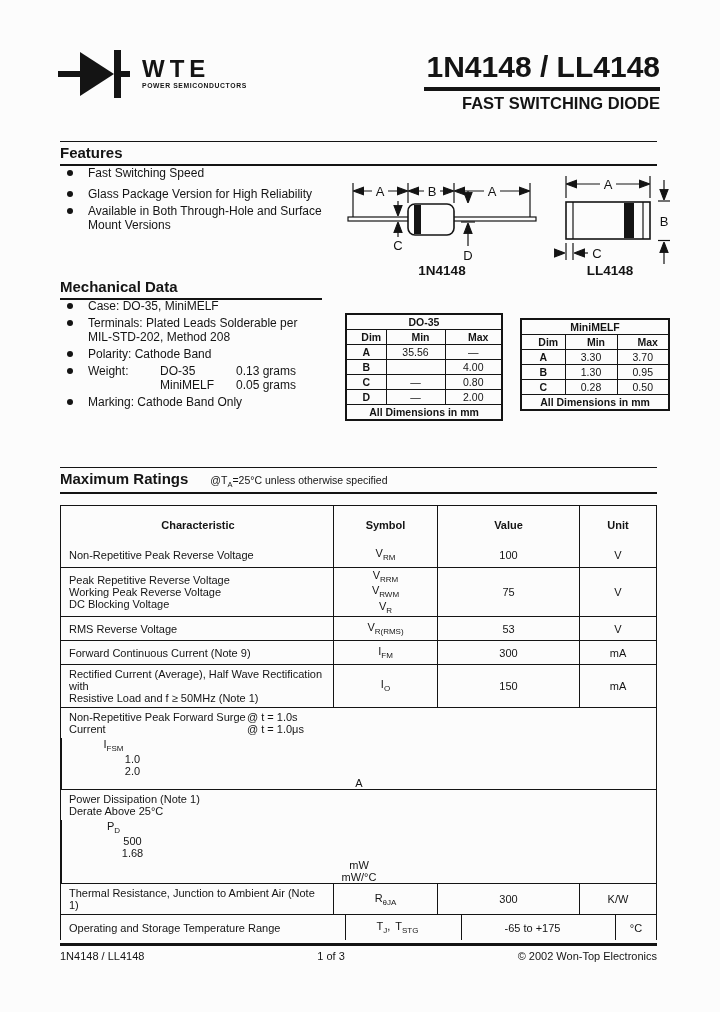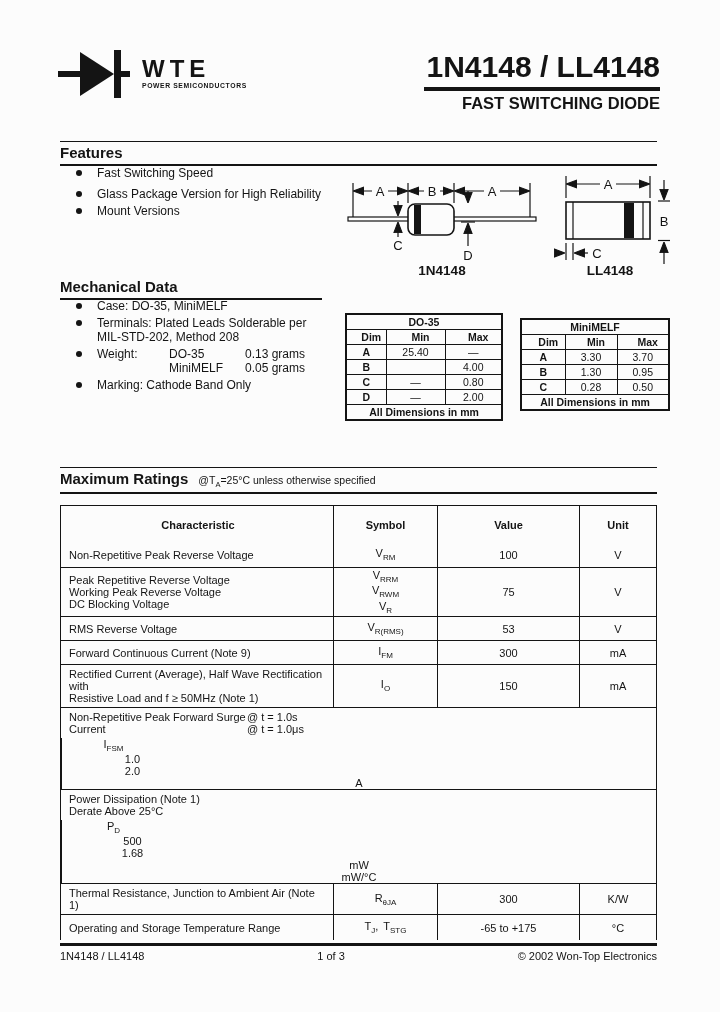--- a/index.html
+++ b/index.html
@@ -23,25 +23,25 @@
   .title-rule { height:4px; background:#141414; margin-top:3px; }
   .doc-subtitle { font-size:16.5px; font-weight:bold; margin-top:3px; white-space:nowrap; }
 
   
   .sec-head {
     position:absolute; left:60px; width:597px;
     border-top:1.5px solid #141414; border-bottom:2px solid #141414;
     padding:2px 0 3px 0; font-size:15px; font-weight:bold;
   }
   .sec-head.no-top { border-top:none; }
-  .cond { font-size:10.5px; font-weight:normal; margin-left:10px; }
+  .cond { font-size:10.5px; font-weight:normal; margin-left:22px; }
   .cond sub { font-size:7.5px; }
 
   
-  .blist { position:absolute; left:74px; width:290px; font-size:12px; line-height:14px; }
+  .blist { position:absolute; left:65px; width:290px; font-size:12px; line-height:14px; }
   .bi { display:flex; margin-bottom:3px; }
   .bi.sp { margin-bottom:7px; }
   .bullet { flex:0 0 auto; width:6px; height:6px; border-radius:50%; background:#141414; margin:4px 15px 0 2px; }
   .btext { flex:1; }
   .wrow span.wl { display:inline-block; width:72px; }
   .wrow span.wp { display:inline-block; width:76px; }
   .windent { margin-left:72px; }
   .windent span.wp { display:inline-block; width:76px; }
 
   
@@ -59,21 +59,21 @@
   .rt-row { display:flex; border-top:1.3px solid #141414; }
   .rt-row.nt { border-top:none; }
   .rc { display:flex; flex-direction:column; justify-content:center; }
   .c1 { width:272px; padding:3px 6px 3px 8px; align-items:flex-start; text-align:left; }
   .c2 { width:104px; align-items:center; text-align:center; border-left:1.3px solid #141414; }
   .c3 { width:142px; align-items:center; text-align:center; border-left:1.3px solid #141414; }
   .c4 { flex:1; align-items:center; text-align:center; border-left:1.3px solid #141414; }
   .hrow { font-weight:bold; }
   .hrow .c1 { align-items:center; text-align:center; }
   .h36 { min-height:37px; } .h24 { min-height:24px; } .h48 { min-height:49px; }
-  .h36b { min-height:36px;flex-direction:column; } .h26 { min-height:26px; }
+  .h36b { min-height:36px;flex-direction:column; } .h26 { min-height:26px;gap:12px; }
   .sym sub { font-size:8px; }
   .sym .sep { margin-right:2px; }
   .ch-flex { display:flex; width:100%; align-items:center; }
   .ch-main { flex:1; }
   .ch-conds { width:80px; text-align:left; padding-right:4px; }
 
   
   .foot-rule { position:absolute; left:60px; top:943px; width:597px; height:2.5px; background:#141414; }
   .foot-row { position:absolute; left:60px; top:950px; width:597px; display:flex; justify-content:space-between; font-size:11px; }
 
@@ -110,20 +110,21 @@
       <span class="bullet"></span>
       <span class="btext">Fast Switching Speed</span>
     </div>
     <div class="bi">
       <span class="bullet"></span>
       <span class="btext">Glass Package Version for High Reliability</span>
     </div>
     <div class="bi">
       <span class="bullet"></span>
       <span class="btext">
+        <div>Available in Both Through-Hole and Surface</div>
         <div>Mount Versions</div>
       </span>
     </div>
   </div>
 
   <svg class="pkg-svg" style="left:346px; top:172px;" width="192" height="106" viewBox="0 0 192 106">
     <defs>
       <marker id="arr" viewBox="0 0 10 10" markerWidth="9" markerHeight="9" refX="9" refY="5" orient="auto-start-reverse">
         <path d="M0,1.2 L10,5 L0,8.8 z" fill="#141414" stroke="none"></path>
       </marker>
@@ -199,20 +200,24 @@
     </div>
     <div class="bi">
       <span class="bullet"></span>
       <span class="btext">
         <div>Terminals: Plated Leads Solderable per</div>
         <div>MIL-STD-202, Method 208</div>
       </span>
     </div>
     <div class="bi">
       <span class="bullet"></span>
+      <span class="btext">Polarity: Cathode Band</span>
+    </div>
+    <div class="bi">
+      <span class="bullet"></span>
       <span class="btext">
         <div class="wrow">
           <span class="wl">Weight:</span><span class="wp">DO-35</span><span>0.13 grams</span>
         </div>
         <div class="windent">
           <span class="wp">MiniMELF</span><span>0.05 grams</span>
         </div>
       </span>
     </div>
     <div class="bi">
@@ -226,21 +231,21 @@
         <tr>
           <td colspan="3" class="ttl">DO-35</td>
         </tr>
     <tr>
       <td class="hdr" style="width:40px;">Dim</td>
       <td class="hdr" style="width:59px;">Min</td>
       <td class="hdr">Max</td>
     </tr>
     <tr>
       <td class="dl">A</td>
-      <td>25.40</td>
+      <td>35.56</td>
       <td>—</td>
     </tr>
     <tr>
       <td class="dl">B</td>
       <td></td>
       <td>4.00</td>
     </tr>
     <tr>
       <td class="dl">C</td>
       <td>—</td>

